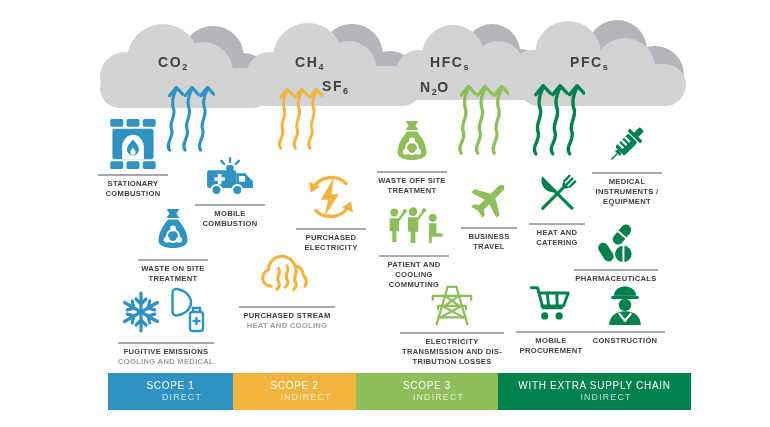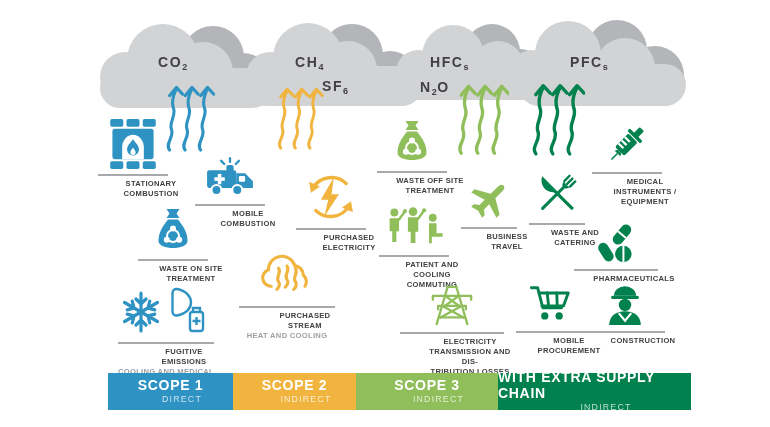--- a/index.html
+++ b/index.html
@@ -13,25 +13,25 @@
   .cf{fill:var(--cloud);} .csf{fill:var(--cloudsh);}
   .c-scope1{color:var(--scope1);} .c-scope2{color:var(--scope2);}
   .c-scope3{color:var(--scope3);} .c-supply{color:var(--supply);}
   .bg-scope1{background:var(--scope1);} .bg-scope2{background:var(--scope2);}
   .bg-scope3{background:var(--scope3);} .bg-supply{background:var(--supply);}
   .gas{position:absolute;font-size:14px;font-weight:700;color:var(--label);letter-spacing:1.6px;}
   .gas sub{font-size:9px;letter-spacing:.5px;vertical-align:-3px;}
   .arrows{position:absolute;}
   .item{position:absolute;display:flex;flex-direction:column;align-items:center;text-align:center;}
   .divider{height:1.6px;width:70px;background:var(--divider);margin:4px 0 3px;}
-  .label{font-size:7.6px;font-weight:700;color:var(--label);letter-spacing:.3px;line-height:1.35;margin-left:36px;}
+  .label{font-size:7.6px;font-weight:700;color:var(--label);letter-spacing:.3px;line-height:1.35;}
   .sub{font-size:7.6px;font-weight:700;color:var(--sublabel);letter-spacing:.3px;line-height:1.35;}
   .bar{position:absolute;left:108px;top:373px;height:37px;display:flex;}
   .seg{display:flex;flex-direction:column;align-items:center;justify-content:center;color:#fff;}
-  .seg .t1{font-size:14px;font-weight:700;letter-spacing:.7px;line-height:1.1;}
+  .seg .t1{font-size:10px;font-weight:400;letter-spacing:.7px;line-height:1.1;}
   .seg .t2{font-size:8.8px;font-weight:400;letter-spacing:1.2px;color:rgba(255,255,255,.75);line-height:1.2;margin-top:1px;margin-left:23px;}
 </style>
 </head>
 <body>
 
 <div class="canvas">
 
   <svg style="position:absolute;left:0;top:0" width="770" height="130" viewBox="0 0 770 130">
     <g class="csf">
         <circle cx="213" cy="57" r="31"></circle>
@@ -332,21 +332,21 @@
         <rect x="26.7" y="2" width="2.3" height="9" rx="1.1"></rect>
         <path d="M19 9 q5 5.5 10 0 l-2.5 5.5 h-5 z"></path>
         <rect x="22.5" y="13" width="3" height="32" rx="1.5"></rect>
       </g>
       <g transform="rotate(-45 24 24)">
         <path d="M25.8 2 C18.5 5.5 17 15.5 23 20.5 V45 h3 V2 z"></path>
       </g>
     </svg>
     <div class="divider" style="width:56px"></div>
     <div class="label">
-        <div>WASTE AND</div>
+        <div>HEAT AND</div>
         <div>CATERING</div>
       </div>
   </div>
 
   <div class="item c-supply" style="left:561px;top:221px;width:110px">
     <svg class="icon" width="44" height="44" viewBox="0 0 48 48" fill="currentColor">
       <g transform="rotate(40 30 15)">
           <rect x="24.5" y="2" width="11.5" height="25" rx="5.75"></rect>
           <rect x="24.5" y="13.5" width="11.5" height="2.2" fill="#fff"></rect>
         </g>

